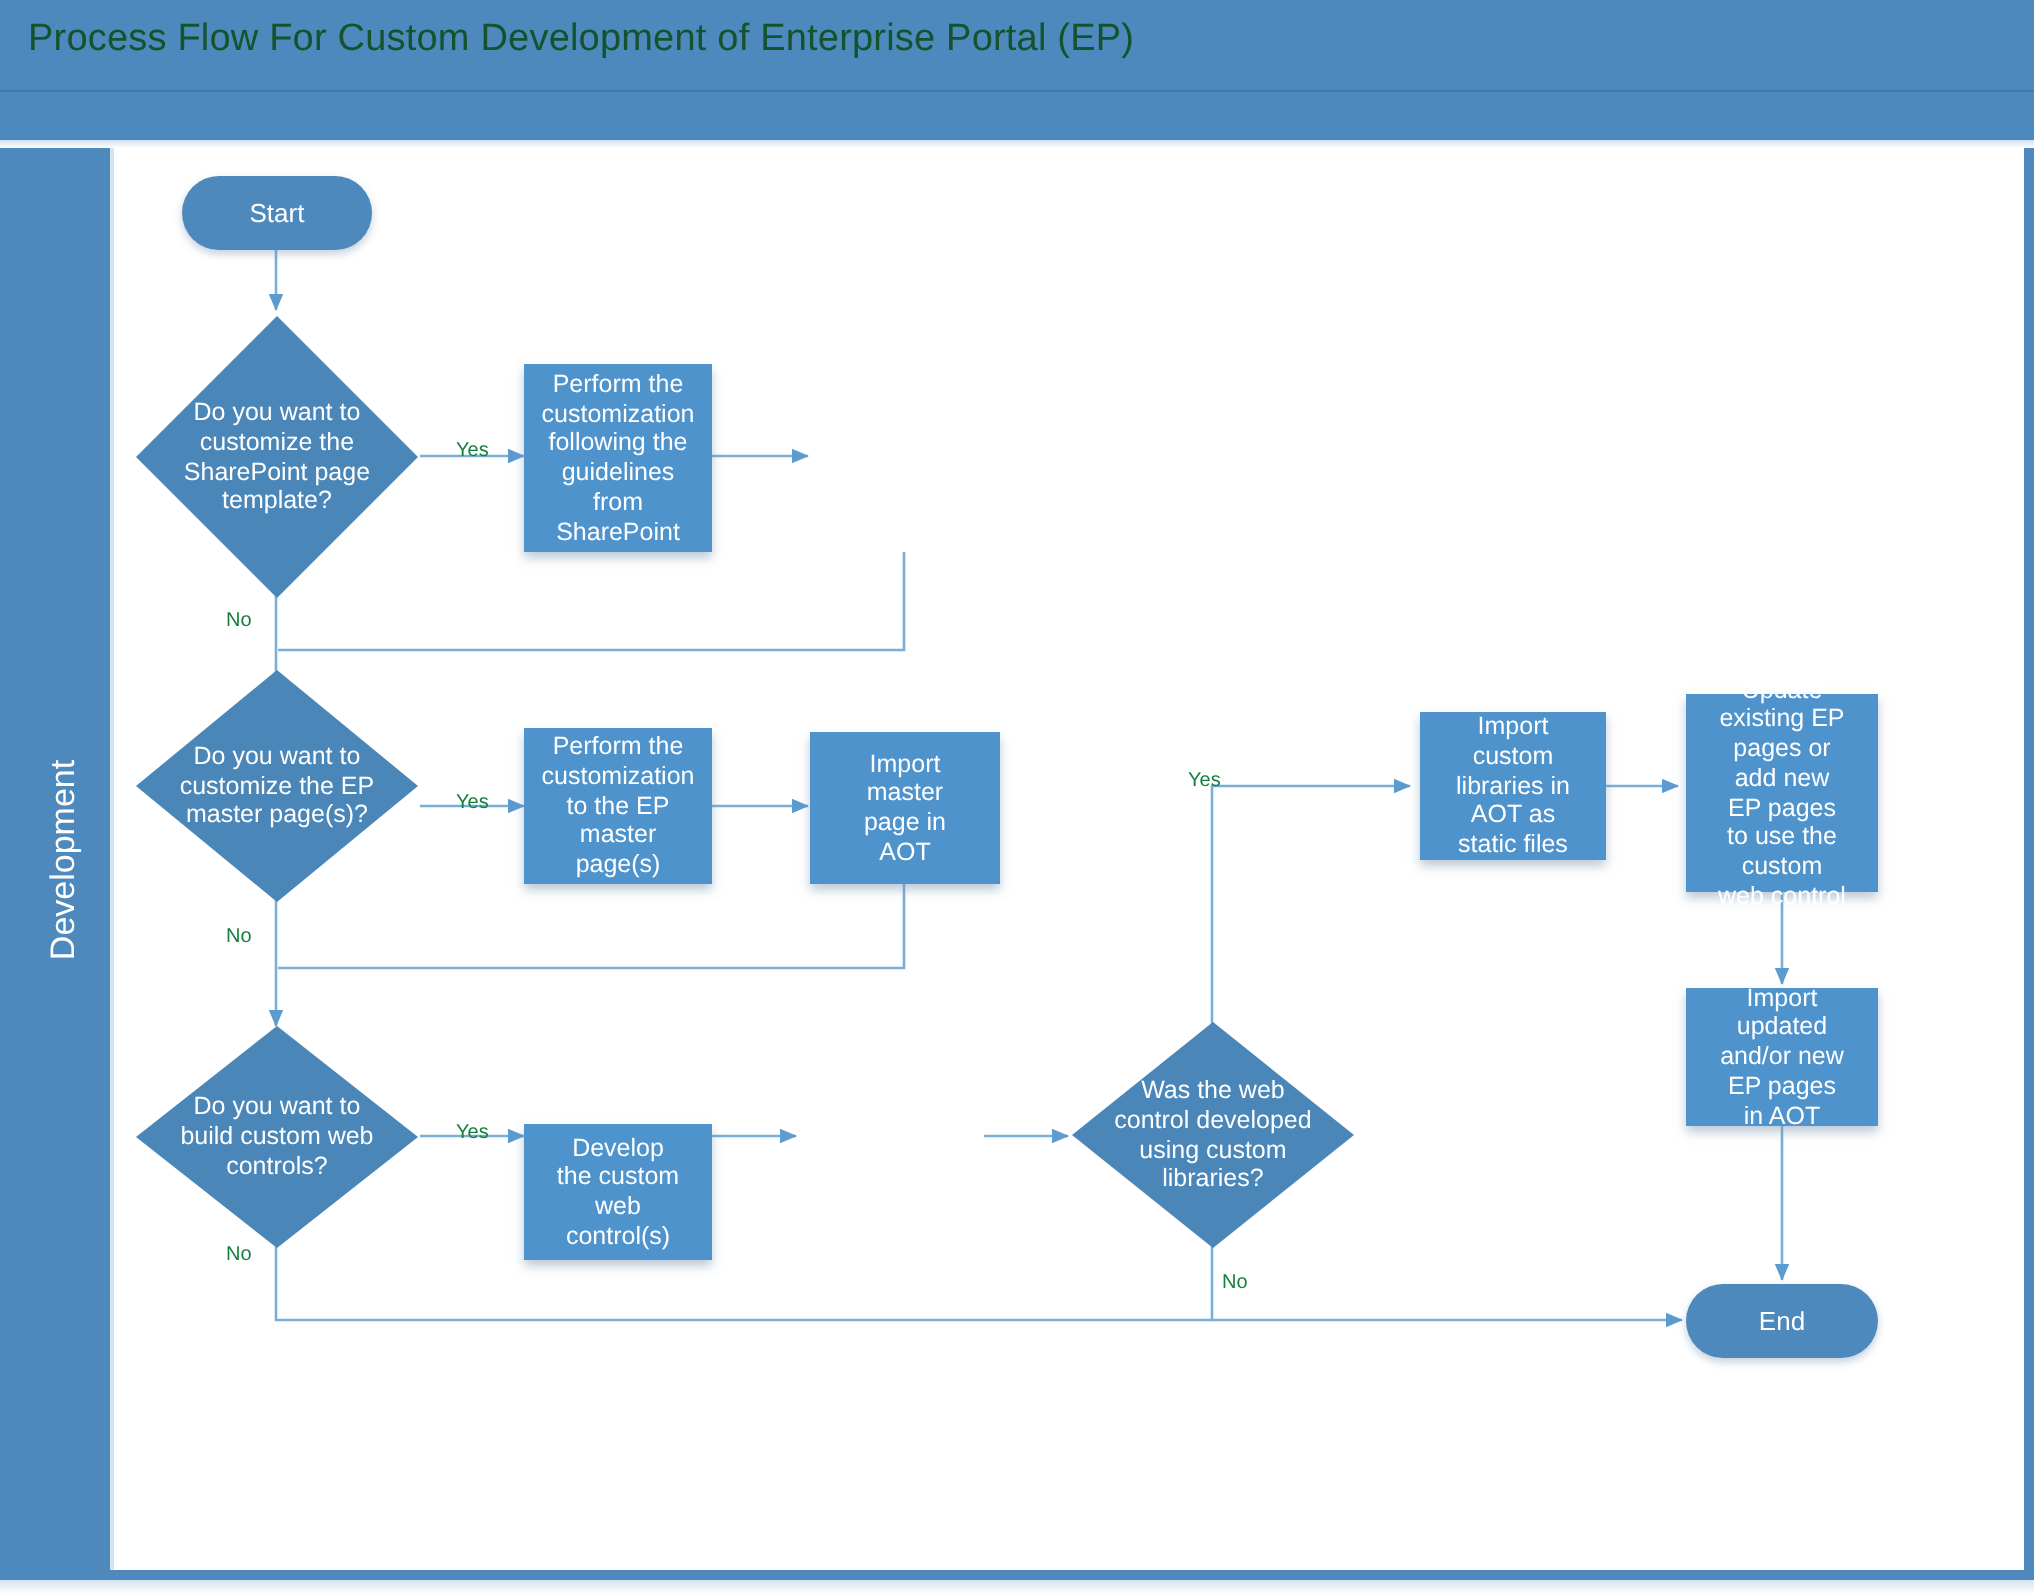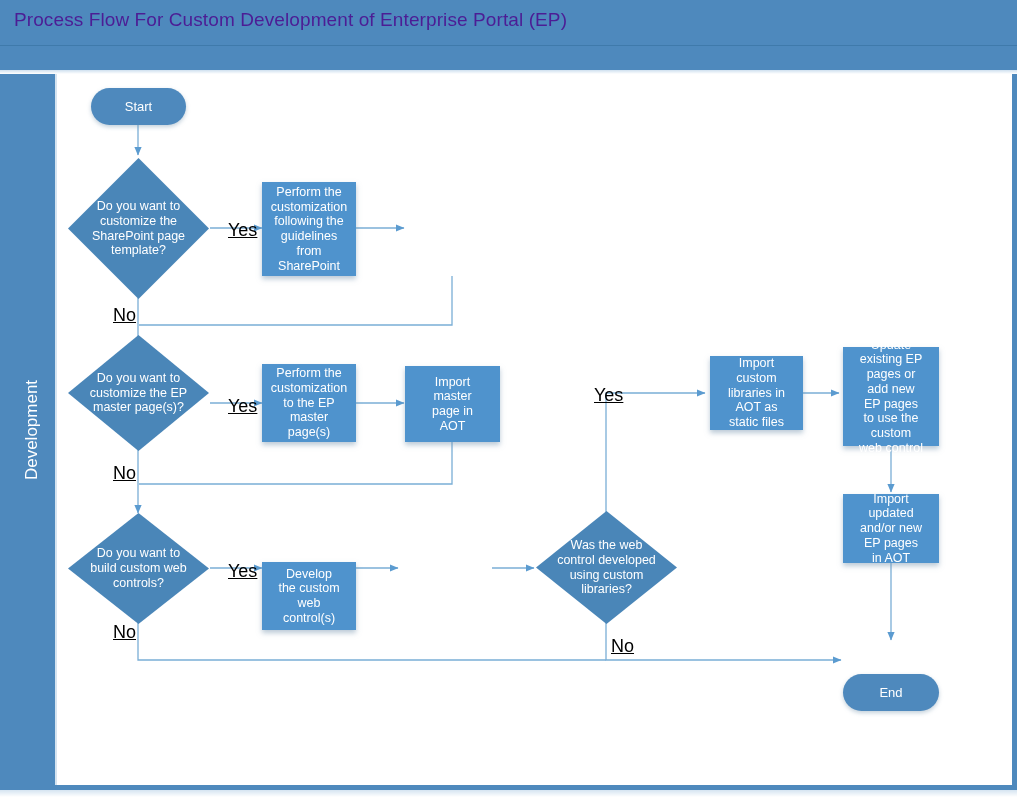--- a/index.html
+++ b/index.html
@@ -45,21 +45,21 @@
   .header-bottom-shadow {
     position: absolute;
     left: 0; top: 70px;
     width: 1017px; height: 4px;
     background: linear-gradient(to bottom, #cfe0ef, #ffffff);
   }
   .title {
     position: absolute;
     left: 14px; top: 9px;
     font-size: 19px;
-    color: #4c1d95;
+    color: #14532d;
     letter-spacing: 0.1px;
     white-space: nowrap;
   }
   
   .lane-band {
     position: absolute;
     left: 10px; top: 74px;
     width: 45px; height: 711px;
     background: #4e89bd;
   }
@@ -143,24 +143,23 @@
   }
   
   #wires {
     position: absolute;
     left: 0; top: 0;
     width: 1017px; height: 797px;
     pointer-events: none;
   }
   .edge-label {
     position: absolute;
-    font-size: 18px;
-    color: #000000;
+    font-size: 10px;
+    color: #15803d;
     white-space: nowrap;
-    text-decoration: underline;
   }
 </style>
 </head>
 <body>
 
 <div id="canvas">
 
   <div class="frame-border outer-left"></div>
   <div class="frame-border outer-right"></div>
   <div class="frame-border outer-bottom"></div>
@@ -230,21 +229,21 @@
   <div class="edge-label" style="left:228px; top:396px;">Yes</div>
   <div class="edge-label" style="left:113px; top:463px;">No</div>
   <div class="edge-label" style="left:228px; top:561px;">Yes</div>
   <div class="edge-label" style="left:113px; top:622px;">No</div>
   <div class="edge-label" style="left:594px; top:385px;">Yes</div>
   <div class="edge-label" style="left:611px; top:636px;">No</div>
 
   <div class="node terminator" style="left:91px; top:88px; width:95px; height:37px;">
     <span>Start</span>
   </div>
-  <div class="node terminator" style="left:843px; top:642px; width:96px; height:37px;margin-top:32px;">
+  <div class="node terminator" style="left:843px; top:642px; width:96px; height:37px;">
     <span>End</span>
   </div>
 
   <div class="decision-wrap" style="left:68px; top:158px; width:141px; height:141px;">
     <svg class="decision-shape" viewBox="0 0 100 100" preserveAspectRatio="none">
       <polygon points="50,0 100,50 50,100 0,50" fill="#4a86b8"></polygon>
     </svg>
     <div class="decision-text">Do you want to customize the SharePoint page template?</div>
   </div>
 

